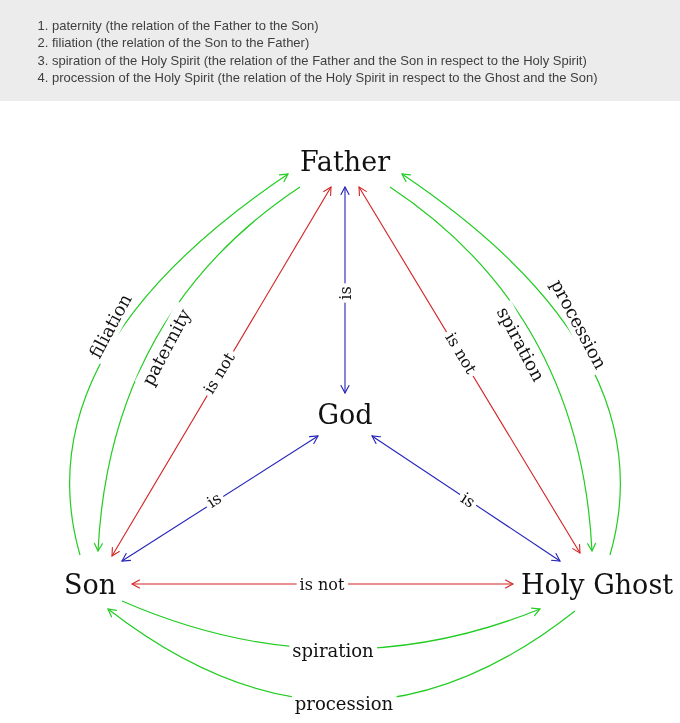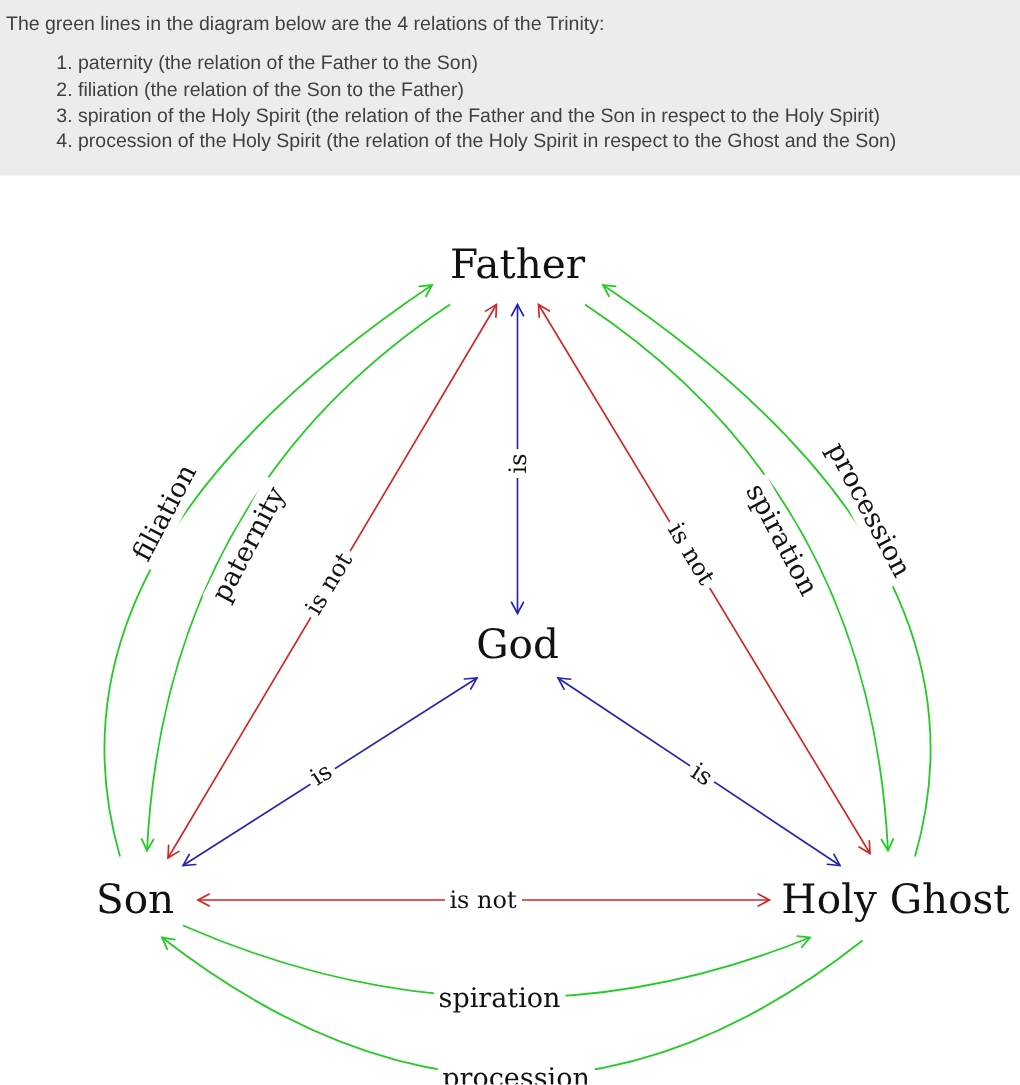--- a/index.html
+++ b/index.html
@@ -28,21 +28,20 @@
   .e-red{stroke:var(--distinction_red,#d42222);fill:none;stroke-width:1.1;}
   .e-blue{stroke:var(--identity_blue,#2222b8);fill:none;stroke-width:1.1;}
   .arrow-green{stroke:var(--relation_green,#22cc22);}
   .arrow-red{stroke:var(--distinction_red,#d42222);}
   .arrow-blue{stroke:var(--identity_blue,#2222b8);}
 </style>
 </head>
 <body>
 
 <div class="banner">
-  <p>The green lines in the diagram below are the 4 relations of the Trinity:</p>
   <ol>
     <li>paternity (the relation of the Father to the Son)</li>
     <li>filiation (the relation of the Son to the Father)</li>
     <li>spiration of the Holy Spirit (the relation of the Father and the Son in respect to the Holy Spirit)</li>
     <li>procession of the Holy Spirit (the relation of the Holy Spirit in respect to the Ghost and the Son)</li>
   </ol>
 </div>
 
 <div class="diagram-wrap">
 <svg width="680" height="615" viewBox="0 0 680 615">

